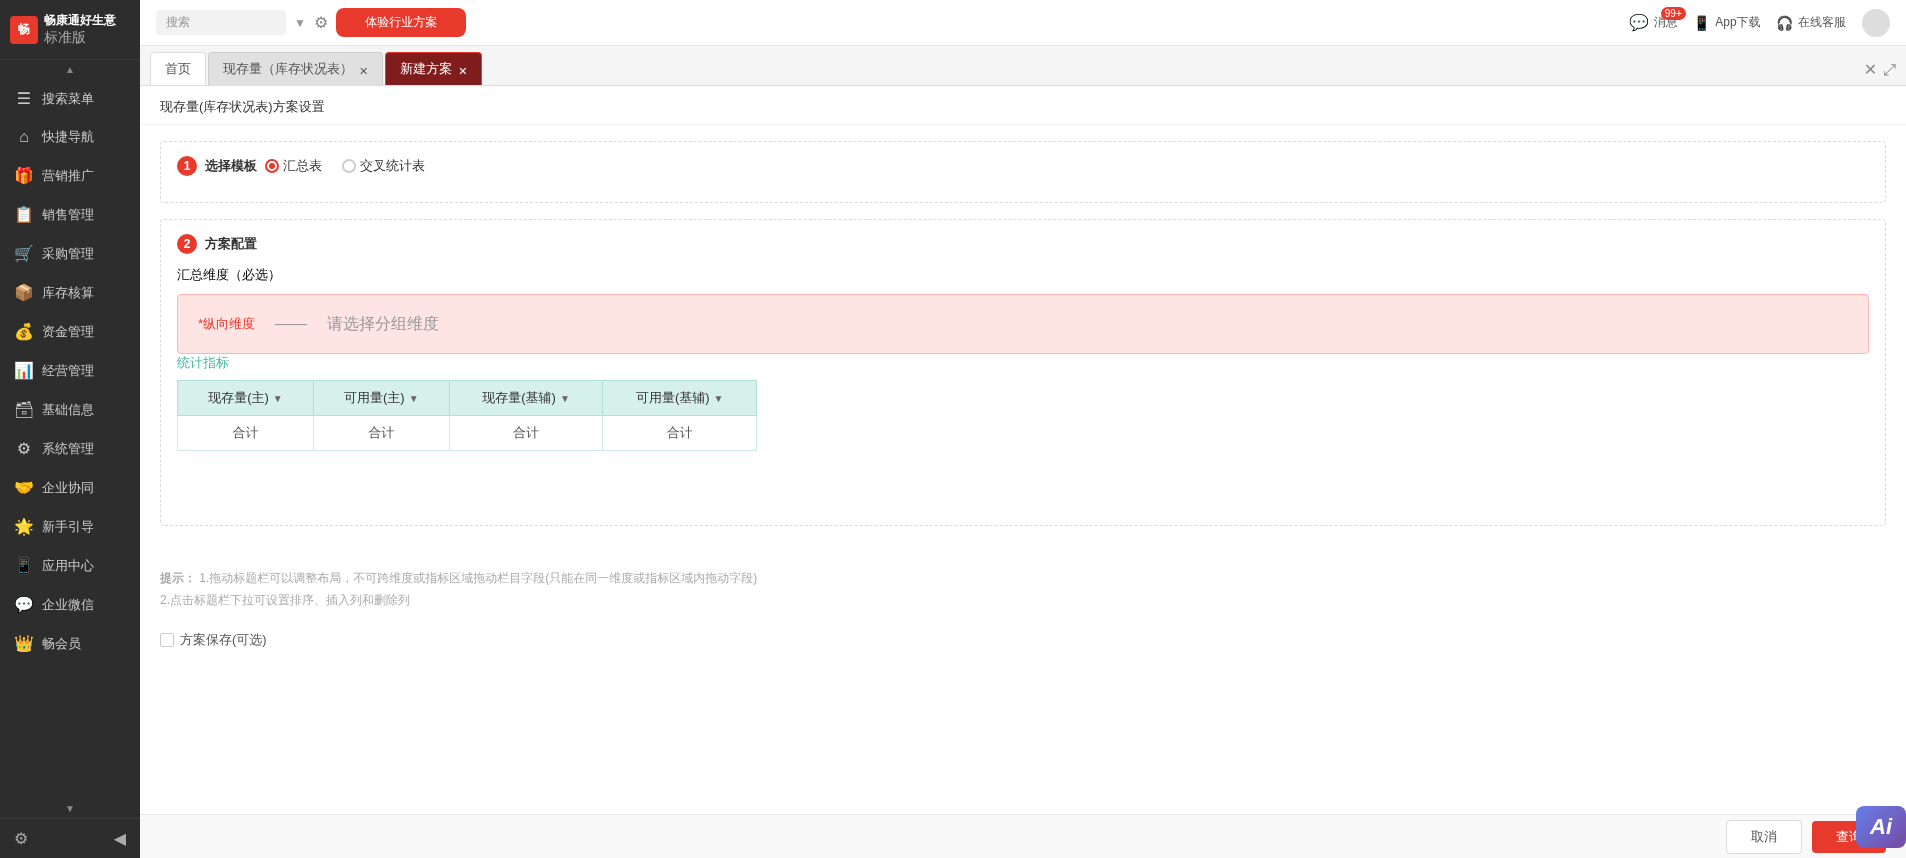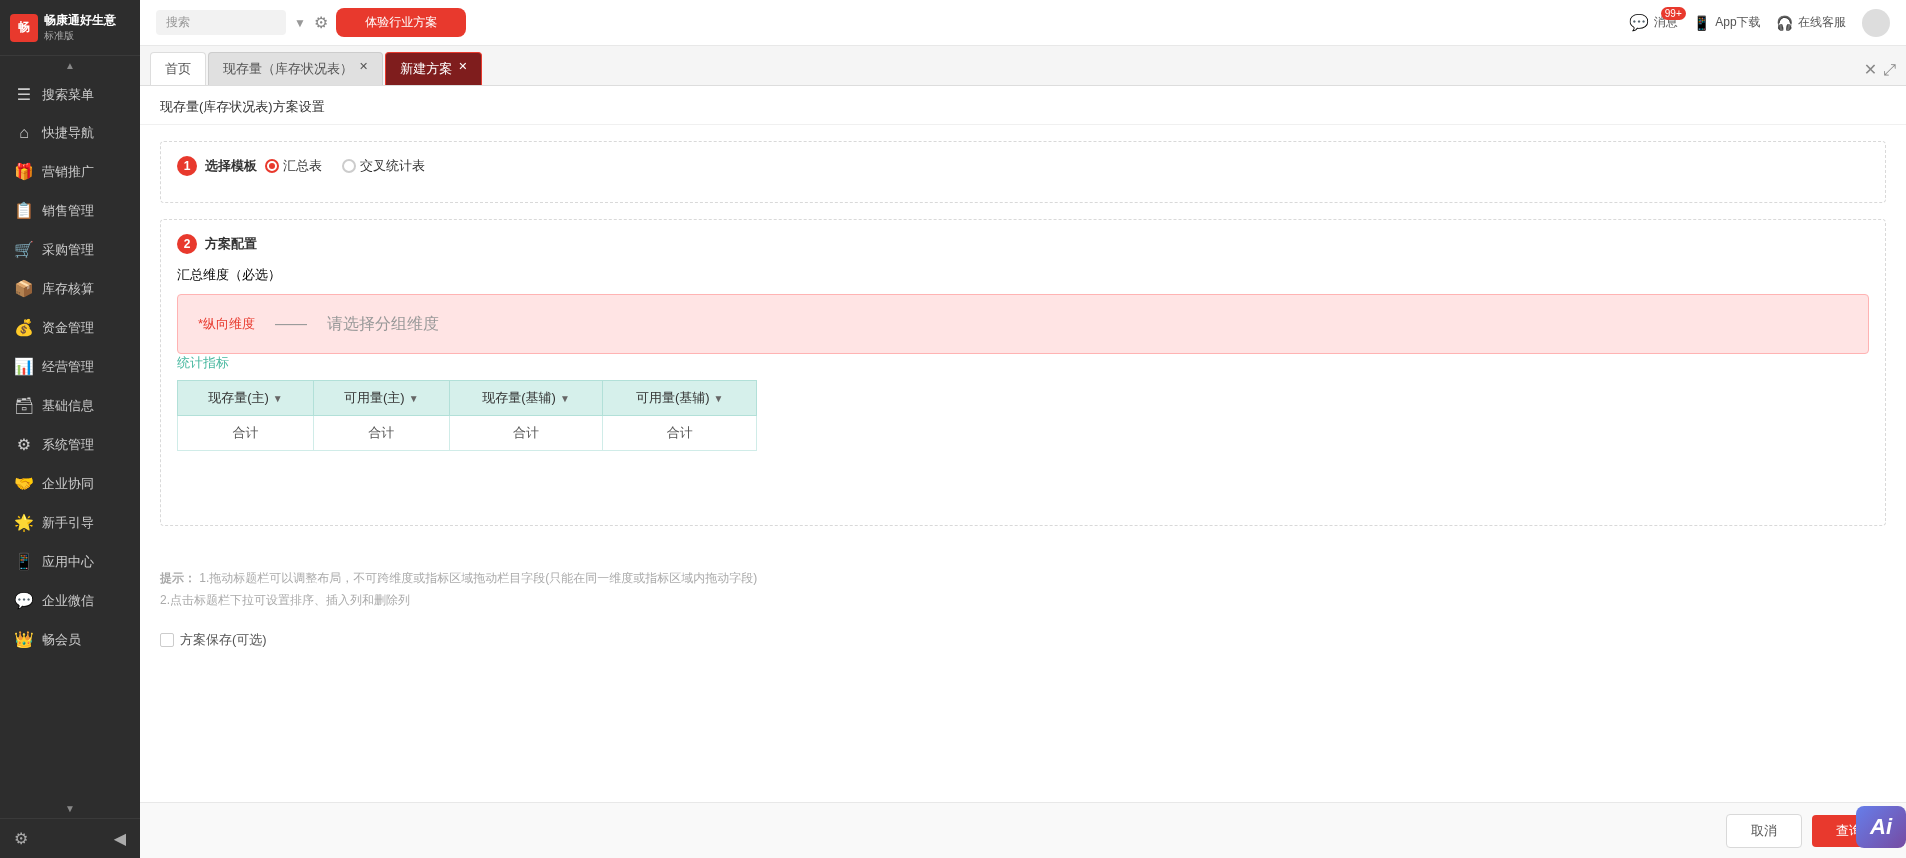--- a/index.html
+++ b/index.html
@@ -136,21 +136,21 @@
       background: #f5f5f5;
       display: flex;
       align-items: flex-end;
       padding: 0 10px;
       gap: 2px;
       flex-shrink: 0;
       border-bottom: 1px solid #ddd;
     }
     .tab {
       display: flex;
-      align-items: flex-start;
+      align-items: flex-end;
       gap: 6px;
       padding: 7px 14px;
       background: #e0e0e0;
       border-radius: 4px 4px 0 0;
       font-size: 13px;
       color: #555;
       cursor: pointer;
       border: 1px solid #ccc;
       border-bottom: none;
     }
@@ -365,21 +365,21 @@
     .checkbox {
       width: 14px;
       height: 14px;
       border: 1px solid #ccc;
       border-radius: 2px;
       cursor: pointer;
     }
 
     
     .footer-bar {
-      height: 56px;
+      height: 44px;
       background: #f9f9f9;
       border-top: 1px solid #e8e8e8;
       display: flex;
       align-items: center;
       justify-content: flex-end;
       padding: 0 20px;
       gap: 10px;
       flex-shrink: 0;
     }
     .btn-cancel {
@@ -418,21 +418,21 @@
     }
   </style>
 </head>
 <body>
 
 <div class="sidebar">
   <div class="sidebar-logo">
     <div class="logo-icon">畅</div>
     <div>
       <div style="font-size:12px;color:#fff;font-weight:bold;">畅康通好生意</div>
-      <div style="font-size:10px;color:#aaa;">标准版</div>
+      <div style="font-size:14px;color:#aaa;">标准版</div>
     </div>
   </div>
 
   <div class="scroll-arrow" style="text-align:center;padding:4px 0;color:#888;">▲</div>
 
   <div class="sidebar-scroll">
     <div class="sidebar-item">
       <span class="icon">☰</span>
       <span>搜索菜单</span>
     </div>

